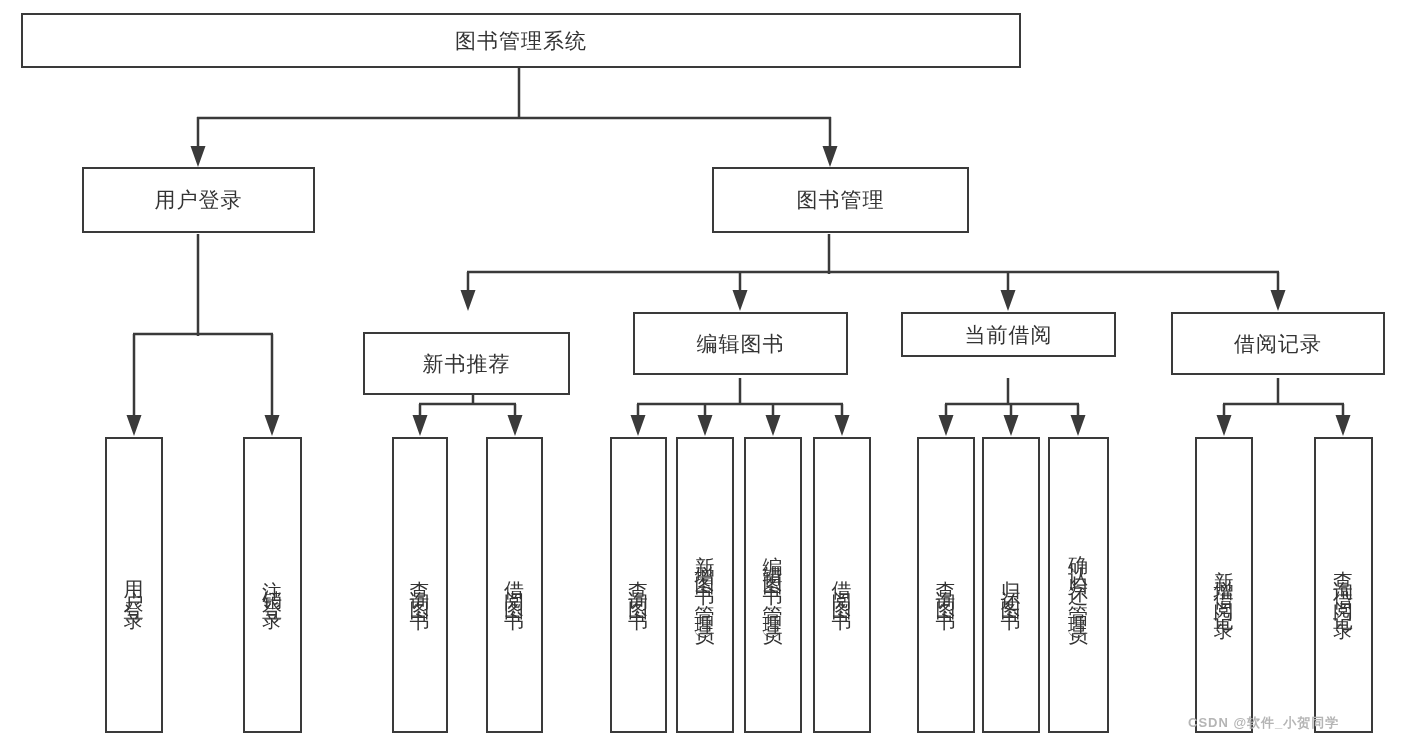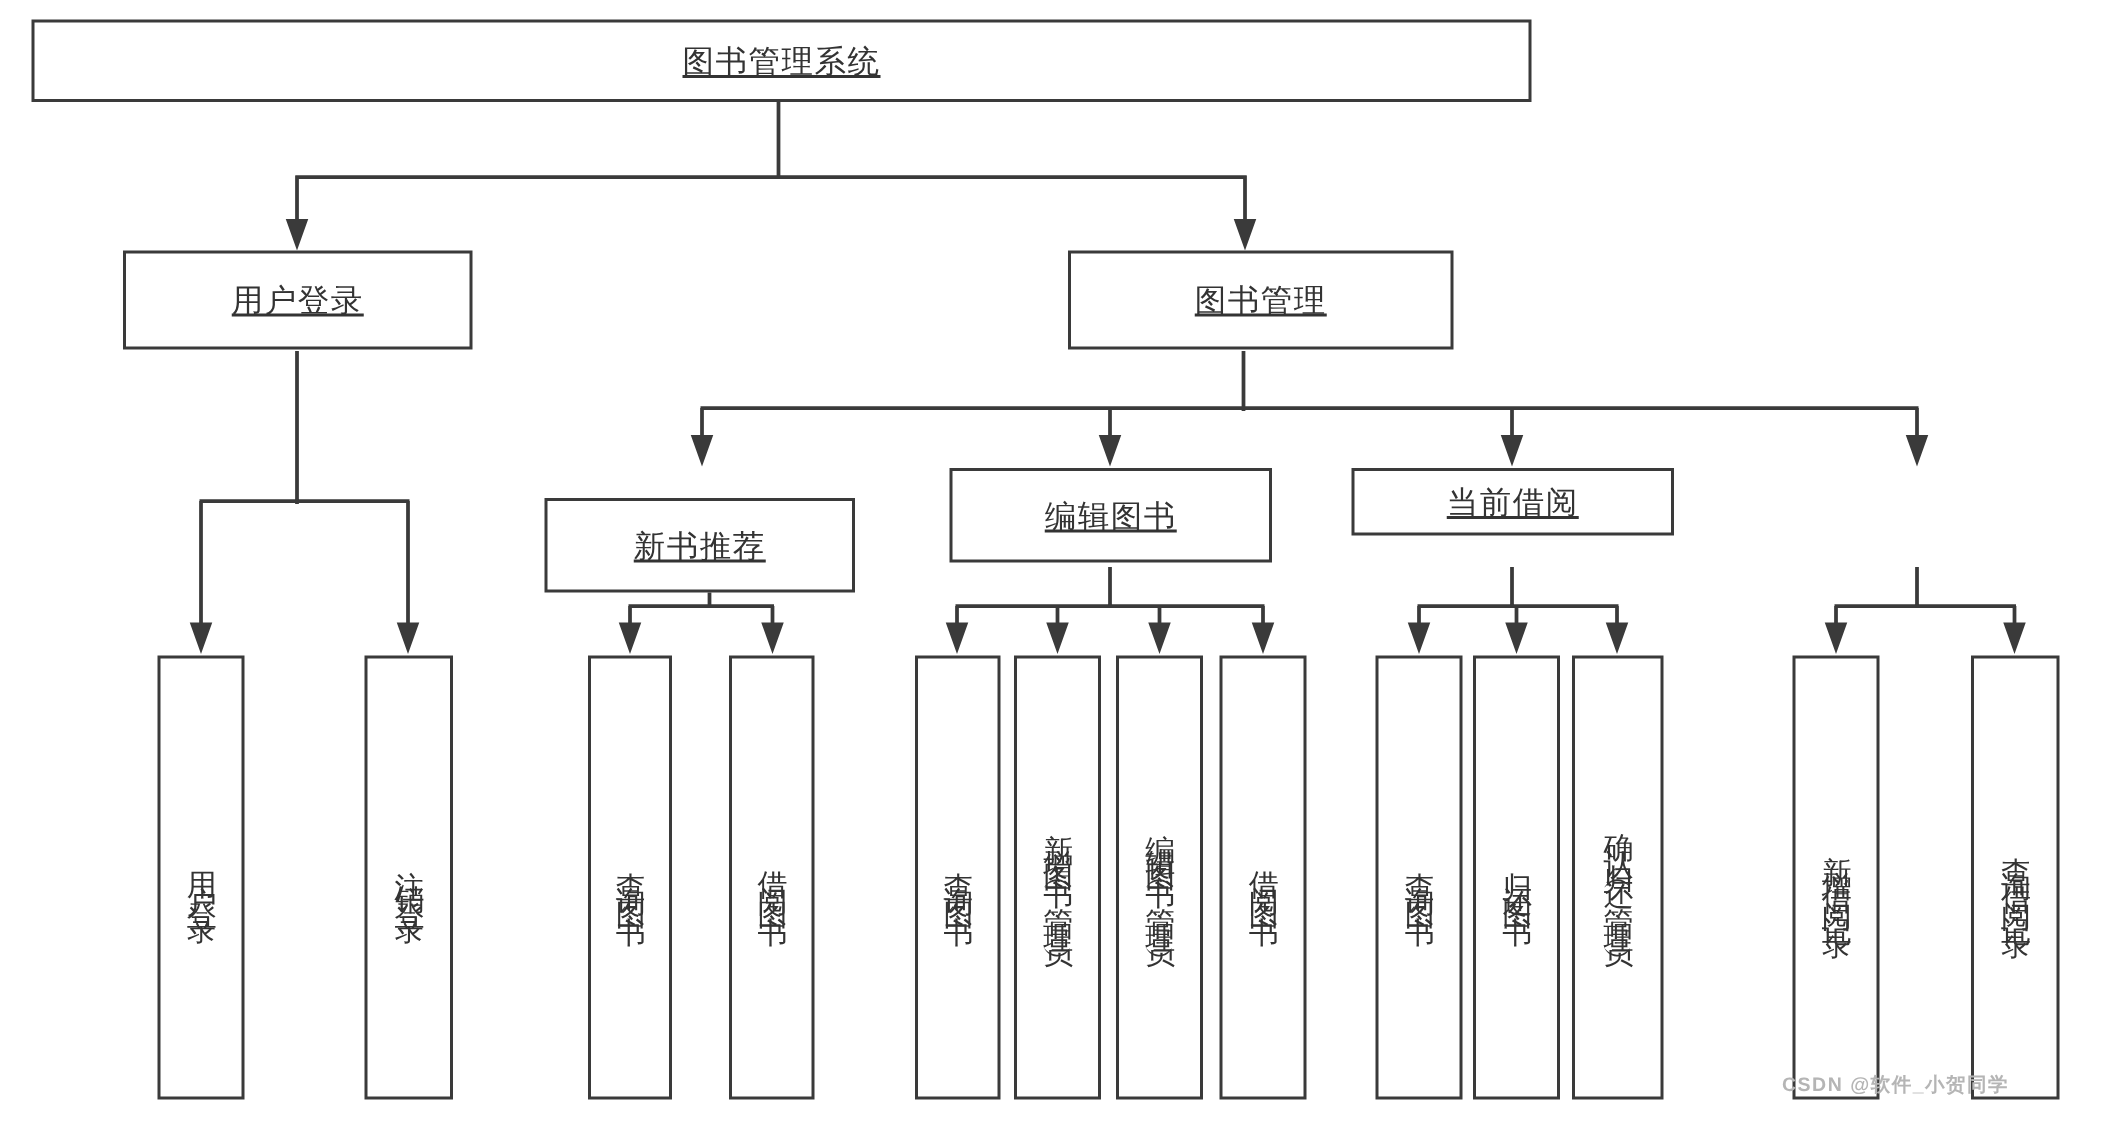--- a/index.html
+++ b/index.html
@@ -27,21 +27,20 @@
     background: #ffffff;
     display: flex;
     align-items: center;
     justify-content: center;
     color: var(--text, #333333);
   }
   .hnode {
     font-size: 21px;
     letter-spacing: 1px;
     white-space: nowrap;
-    text-decoration: underline;
   }
   .root-node { border-width: 2.5px; }
   .vnode {
     font-size: 20px;
   }
   .vnode .vtext {
     writing-mode: vertical-rl;
     text-orientation: mixed;
     letter-spacing: 10px;
     line-height: 1;
@@ -84,20 +83,21 @@
   </svg>
 
   <div class="node hnode root-node" style="left:21px; top:13px; width:1000px; height:55px;">图书管理系统</div>
 
   <div class="node hnode" style="left:82px; top:167px; width:233px; height:66px;">用户登录</div>
   <div class="node hnode" style="left:712px; top:167px; width:257px; height:66px;">图书管理</div>
 
   <div class="node hnode" style="left:363px; top:332px; width:207px; height:63px;">新书推荐</div>
   <div class="node hnode" style="left:633px; top:312px; width:215px; height:63px;">编辑图书</div>
   <div class="node hnode" style="left:901px; top:312px; width:215px; height:45px;">当前借阅</div>
+  <div class="node hnode" style="left:1171px; top:312px; width:214px; height:63px;">借阅记录</div>
 
   <div class="node vnode" style="left:105px; top:437px; width:58px; height:296px;">
     <span class="vtext">用户登录</span>
   </div>
   <div class="node vnode" style="left:243px; top:437px; width:59px; height:296px;">
     <span class="vtext">注销登录</span>
   </div>
 
   <div class="node vnode" style="left:392px; top:437px; width:56px; height:296px;">
     <span class="vtext">查询图书</span>

